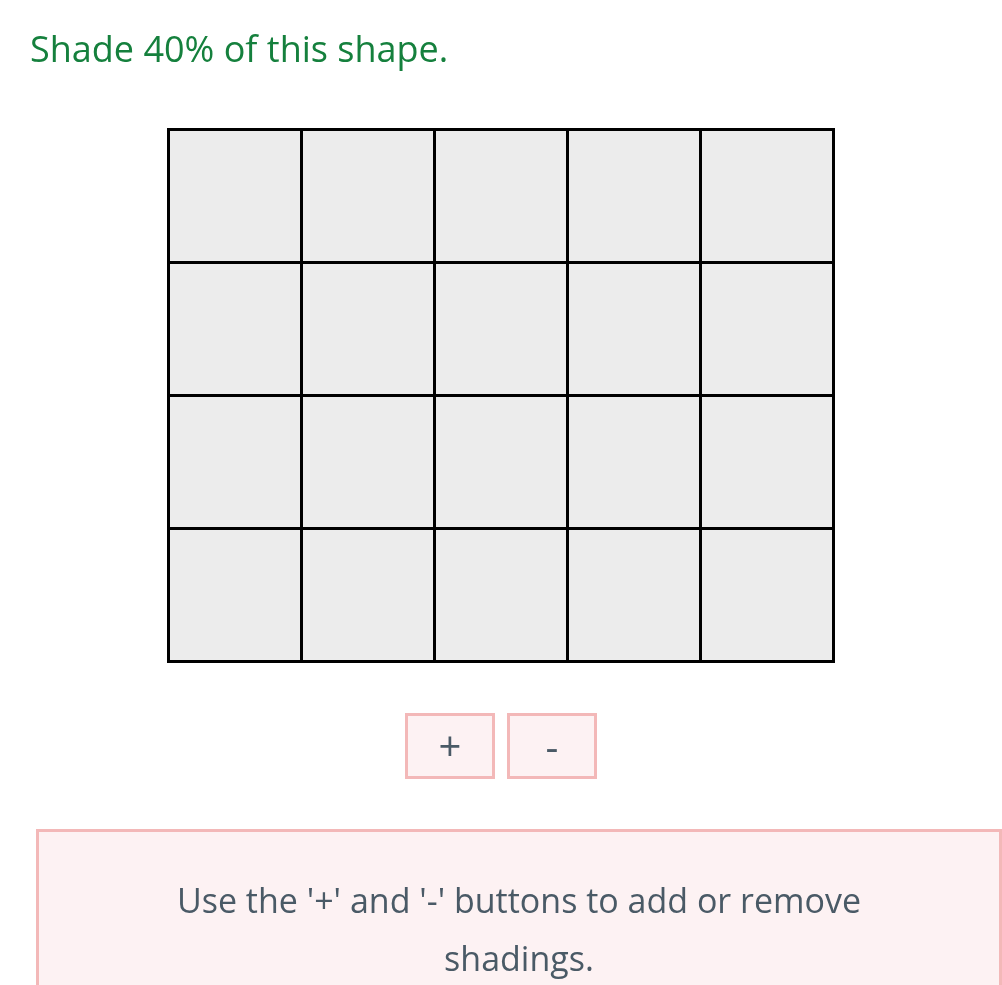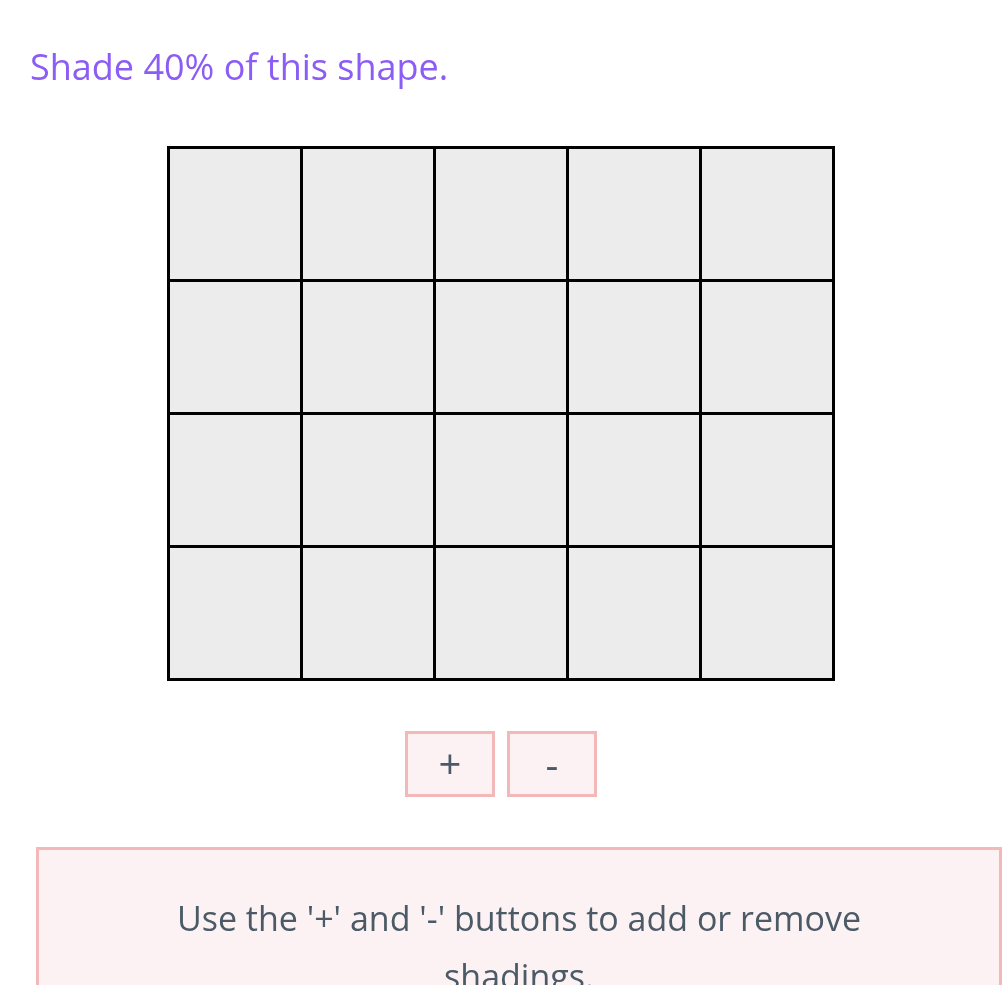--- a/index.html
+++ b/index.html
@@ -11,23 +11,23 @@
     font-family: -apple-system, BlinkMacSystemFont, "Segoe UI", "Open Sans", Helvetica, Arial, sans-serif;
     background: #ffffff;
     width: 1002px;
     height: 985px;
     padding: 20px 30px;
     color: #4a5a66;
   }
   .prompt {
     font-size: 36px;
     font-weight: 400;
-    color: #8b5cf6;
+    color: #15803d;
     margin-bottom: 55px;
-    margin-top: 22px;
+    margin-top: 4px;
   }
   .grid-wrap {
     display: flex;
     justify-content: center;
     margin-bottom: 50px;
   }
   .grid {
     border: 3px solid #000;
     display: grid;
     grid-template-columns: repeat(5, 130px);

